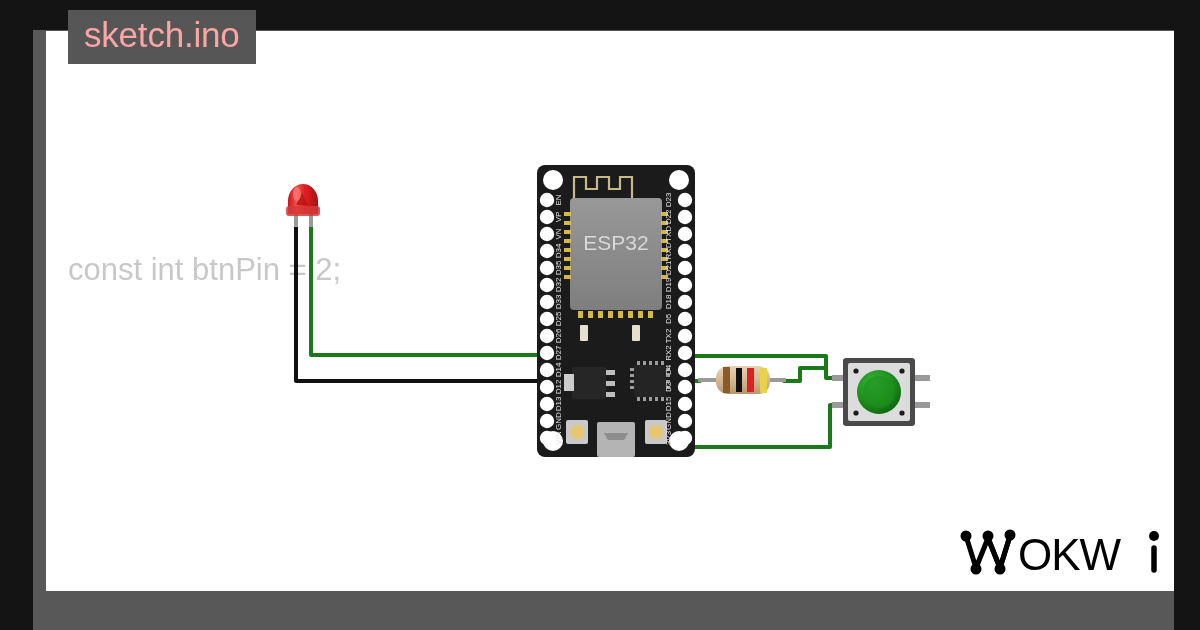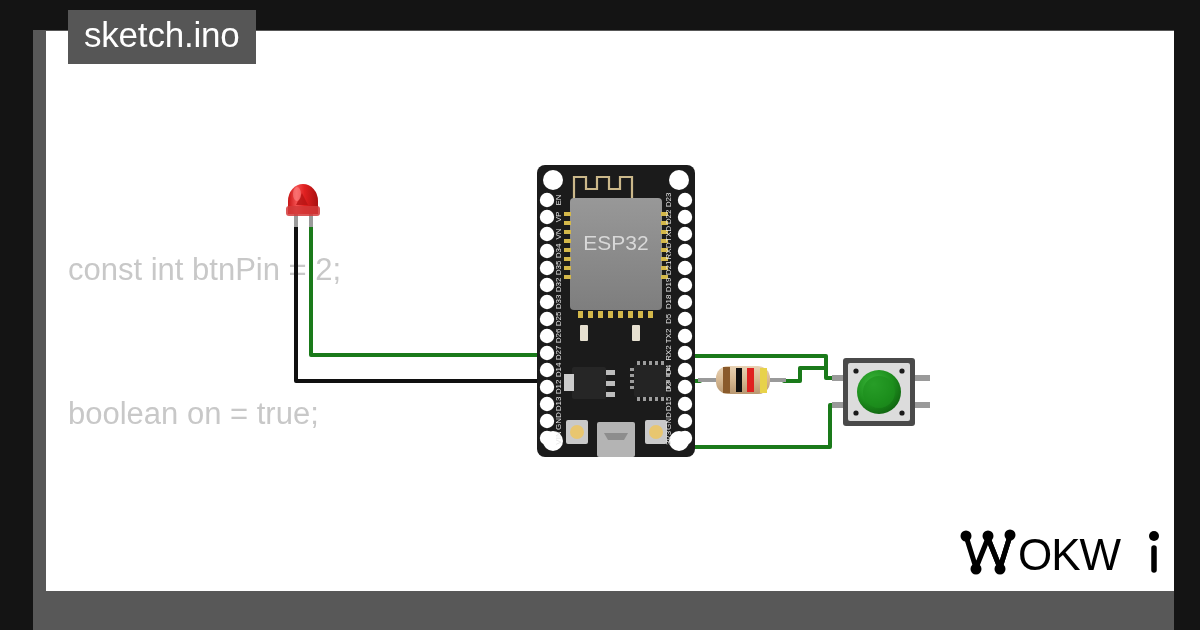--- a/index.html
+++ b/index.html
@@ -21,21 +21,21 @@
     position: absolute; left: 46px; top: 31px;
     width: 1128px; height: 560px;
     background: #ffffff;
   }
 
   
   .tab-chip {
     position: absolute; left: 68px; top: 10px;
     padding: 6px 16px 10px 16px;
     background: #565656;
-    color: #ffffff;
+    color: #fca5a5;
     font-size: 35px;
     line-height: 1.08;
     letter-spacing: -0.2px;
     white-space: nowrap;
   }
 
   
   .code-layer {
     position: absolute; left: 68px; top: 150px;
     width: 700px;
@@ -60,21 +60,20 @@
 </head>
 <body>
 
 <div id="root">
 
   <div class="shadow-plate"></div>
   <div class="white-sheet"></div>
 
   <div class="code-layer">
     <div class="code-line">const int btnPin = 2;</div>
-    <div class="code-line">boolean on = true;</div>
     <div class="code-line blank"></div>
     
     
     
     
     
     
     
   </div>
 

